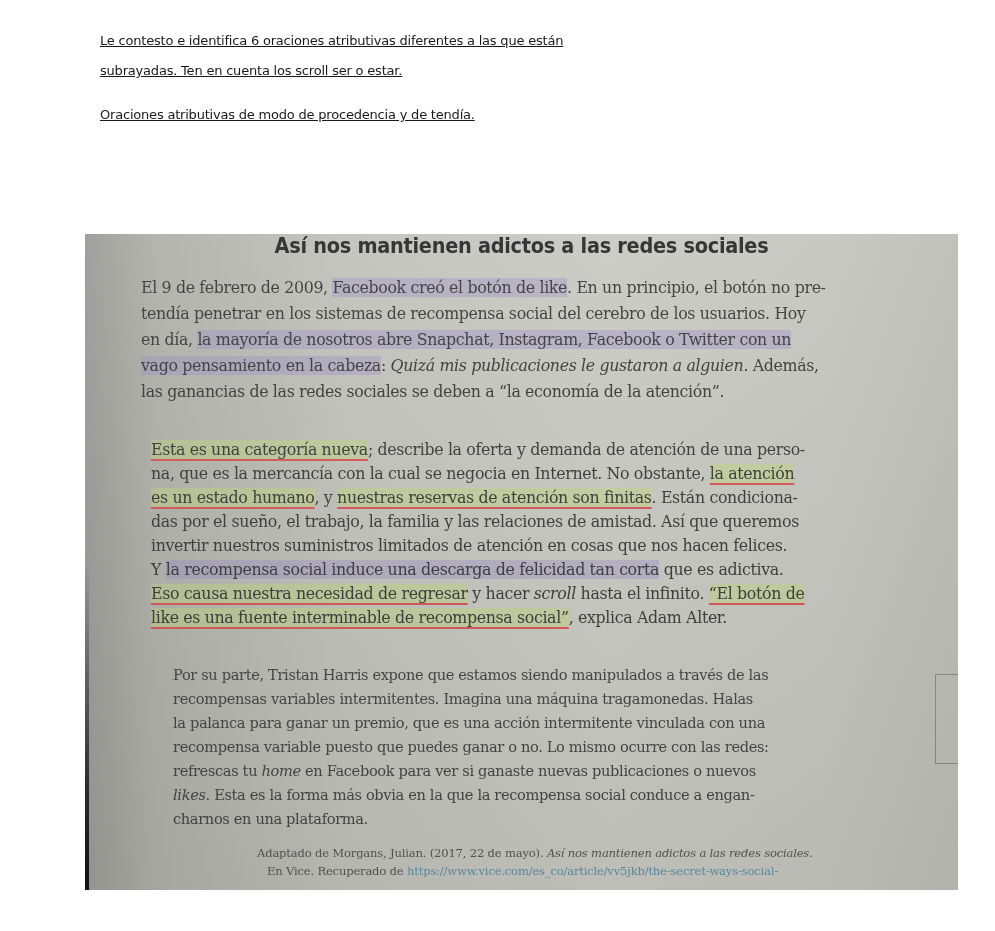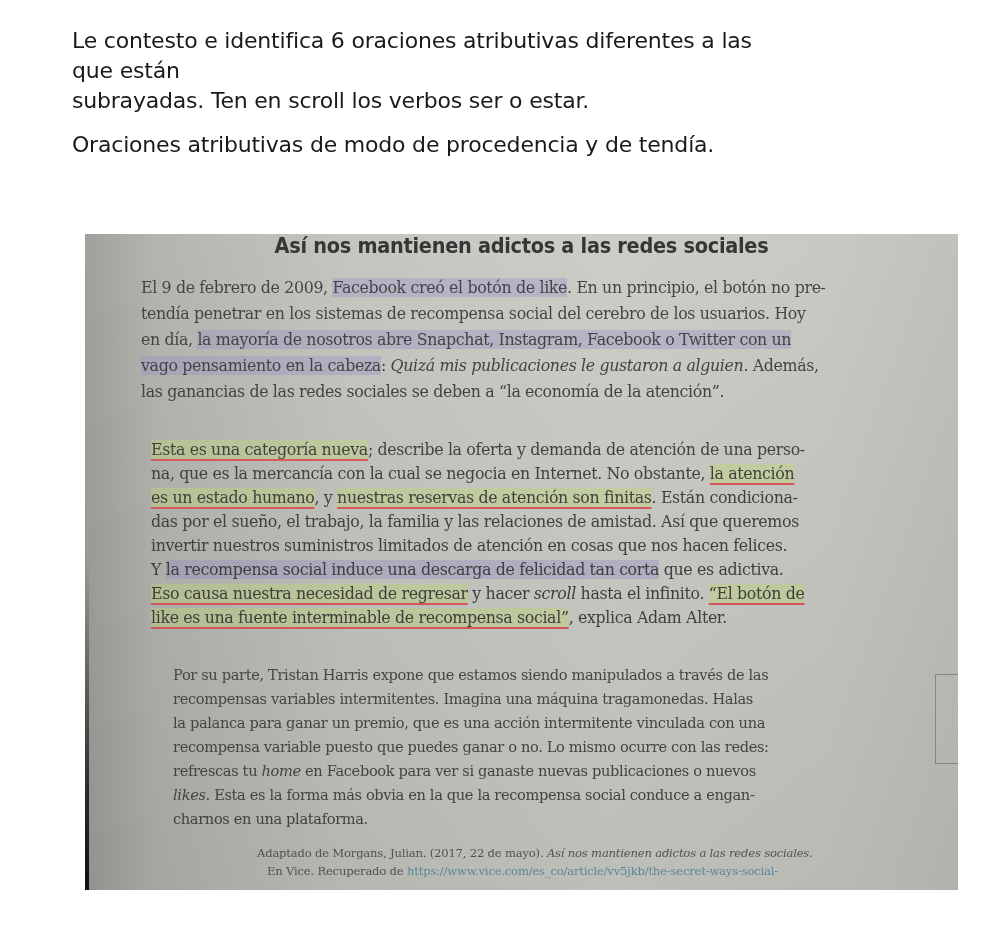--- a/index.html
+++ b/index.html
@@ -1,17 +1,17 @@
 <!DOCTYPE html>
 <html><head>
 <meta charset="utf-8">
 <style>
   html, body { margin: 0; padding: 0; background: #ffffff; }
   body { width: 995px; height: 931px; position: relative; overflow: hidden; font-family: "DejaVu Sans", sans-serif; color: #1a1a1a; }
-  .prompt { position: absolute; left: 72px; top: 26px; width: 720px; font-size: 22px; line-height: 30px; letter-spacing: -0.2px; }
+  .prompt { position: absolute; left: 100px; top: 26px; width: 720px; font-size: 13px; line-height: 30px; letter-spacing: -0.2px; text-decoration: underline; }
   .prompt p { margin: 0; }
   .prompt .p2 { margin-top: 14px; }
 
   .photo { position: absolute; left: 85px; top: 234px; width: 873px; height: 656px;
     background: linear-gradient(90deg, #9a9a96 0%, #b0b0ab 8%, #c2c2bc 30%, #cacac4 60%, #c6c6c0 85%, #bdbdb7 100%);
     overflow: hidden; }
   .photo::before { content: ""; position: absolute; left: 0; top: 0; bottom: 0; width: 4px; background: linear-gradient(180deg, transparent 50%, #2a2a2a 85%, #111 100%); }
   .photo::after { content: ""; position: absolute; inset: 0; background: linear-gradient(180deg, rgba(255,255,255,0.06), rgba(0,0,0,0.06)); pointer-events: none; }
 
   .article-title { position: absolute; left: 0; right: 0; top: 0; text-align: center; font-family: "DejaVu Sans", sans-serif; font-weight: bold; font-size: 21px; color: #2a2a2a; letter-spacing: -0.3px; transform: scaleX(0.92); }
@@ -29,21 +29,21 @@
   .cite { position: absolute; left: 172px; top: 612px; font-family: "DejaVu Serif", serif; font-size: 11.6px; color: #555; white-space: nowrap; letter-spacing: -0.2px; }
   .cite .l2 { position: absolute; left: 10px; top: 18px; }
   .cite a { color: #5e8fa6; text-decoration: none; }
 
   .side-box { position: absolute; left: 850px; top: 440px; width: 40px; height: 88px; border: 1px solid #8a8a86; }
 </style>
 </head>
 <body>
 
 <div class="prompt">
-  <p><span>Le contesto e identifica 6 oraciones atributivas diferentes a las que están</span><br><span>subrayadas. Ten en scroll los verbos ser o estar.</span></p>
+  <p><span>Le contesto e identifica 6 oraciones atributivas diferentes a las que están</span><br><span>subrayadas. Ten en cuenta los scroll ser o estar.</span></p>
   <p class="p2">Oraciones atributivas de modo de procedencia y de tendía.</p>
 </div>
 
 <div class="photo">
   <div class="article-title">Así nos mantienen adictos a las redes sociales</div>
 
   <div class="para p1">
     <div class="line" style="top:0"><span>El 9 de febrero de 2009, </span><span class="hl-purple">Facebook creó el botón de like</span><span>. En un principio, el botón no pre-</span></div>
     <div class="line" style="top:26px">tendía penetrar en los sistemas de recompensa social del cerebro de los usuarios. Hoy</div>
     <div class="line" style="top:52px"><span>en día, </span><span class="hl-purple">la mayoría de nosotros abre Snapchat, Instagram, Facebook o Twitter con un</span></div>

